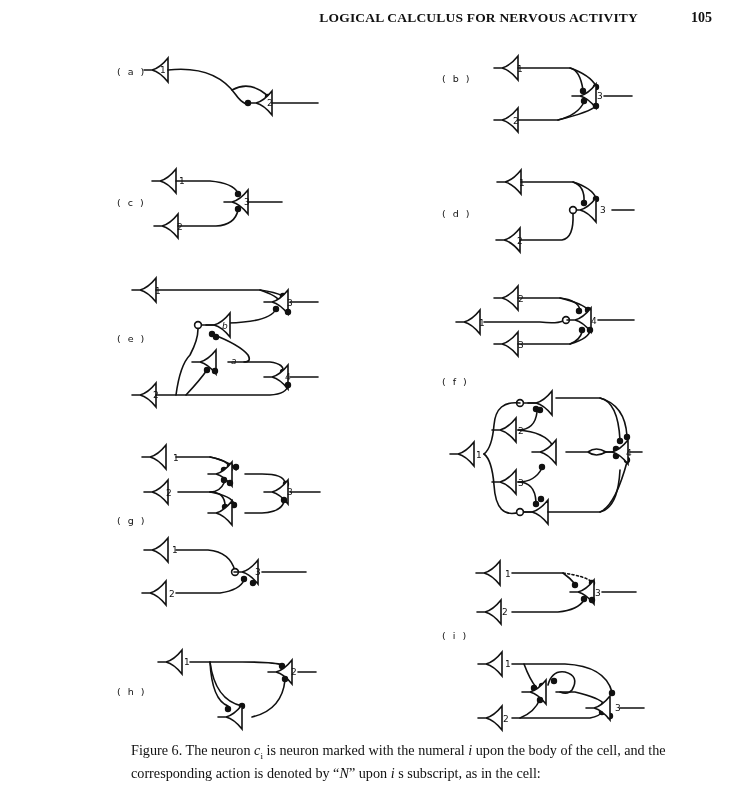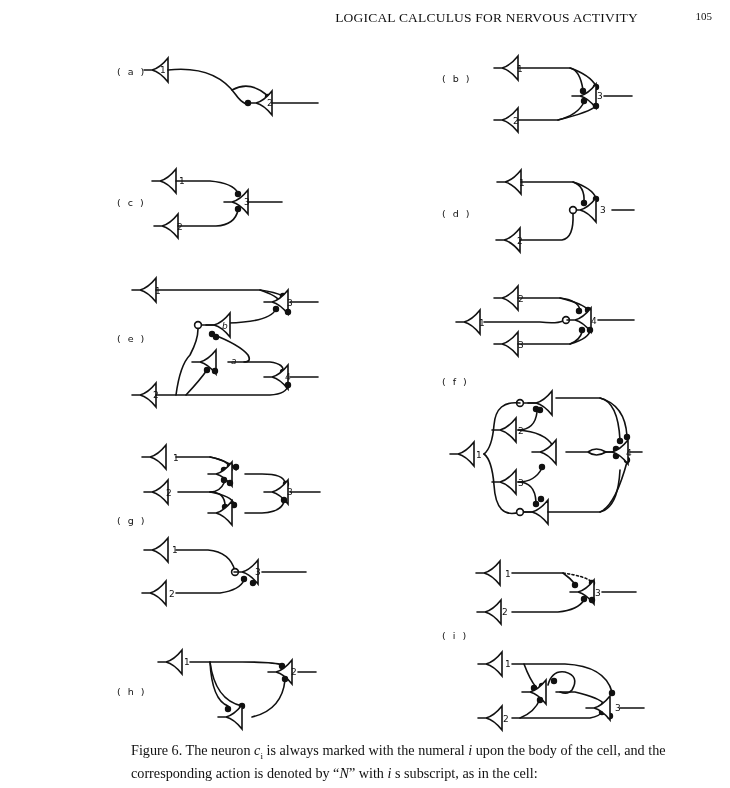--- a/index.html
+++ b/index.html
@@ -1,19 +1,19 @@
 <!DOCTYPE html>
 <html><head>
 <meta charset="utf-8">
 <style>
   html, body { margin: 0; padding: 0; background: #ffffff; }
   body { width: 730px; height: 788px; position: relative; overflow: hidden; font-family: "Liberation Serif", "DejaVu Serif", serif; color: #111; }
-  .header { position: absolute; top: 10px; left: 0; width: 730px; height: 20px; }
+  .header { position: absolute; top: 10px; left: 0; width: 730px; height: 20px; font-weight: bold; }
   .header-title { position: absolute; right: 92px; top: 0; font-size: 13.5px; letter-spacing: 0.2px; }
-  .header-page { position: absolute; right: 18px; top: 0; font-size: 11px; }
+  .header-page { position: absolute; right: 18px; top: 0; font-size: 14px; }
   .panel-label { position: absolute; font-family: "DejaVu Sans", sans-serif; font-size: 9.5px; letter-spacing: 2px; }
   svg.fig { position: absolute; left: 0; top: 0; }
   .caption { position: absolute; left: 131px; top: 742px; width: 590px; font-size: 14.2px; line-height: 17px; }
   .caption i { font-style: italic; }
   .caption sub { font-size: 9px; }
 </style>
 </head>
 <body>
 
 <div class="header">
@@ -299,14 +299,14 @@
     <path d="M620 708 L644 708"></path>
     <use href="#nr" x="486" y="718"></use>
     <text x="503" y="722" fill="#111" stroke="none">2</text>
     <path d="M512 718 L590 718 Q600 716 602 712"></path>
     <path d="M520 718 Q535 712 540 699"></path>
     <circle cx="540" cy="700" r="2.4" fill="#111"></circle>
   </g>
 </svg>
 
 <div class="caption">
-  <span>Figure 6. The neuron </span><i>c</i><sub>i</sub><span> is always marked with the numeral </span><i>i</i><span> upon the body of the cell, and the corresponding action is denoted by “</span><i>N</i><span>” with </span><i>i</i><span> s subscript, as in the cell:</span>
+  <span>Figure 6. The neuron </span><i>c</i><sub>i</sub><span> is neuron marked with the numeral </span><i>i</i><span> upon the body of the cell, and the corresponding action is denoted by “</span><i>N</i><span>” upon </span><i>i</i><span> s subscript, as in the cell:</span>
 </div>
 
 </body></html>

